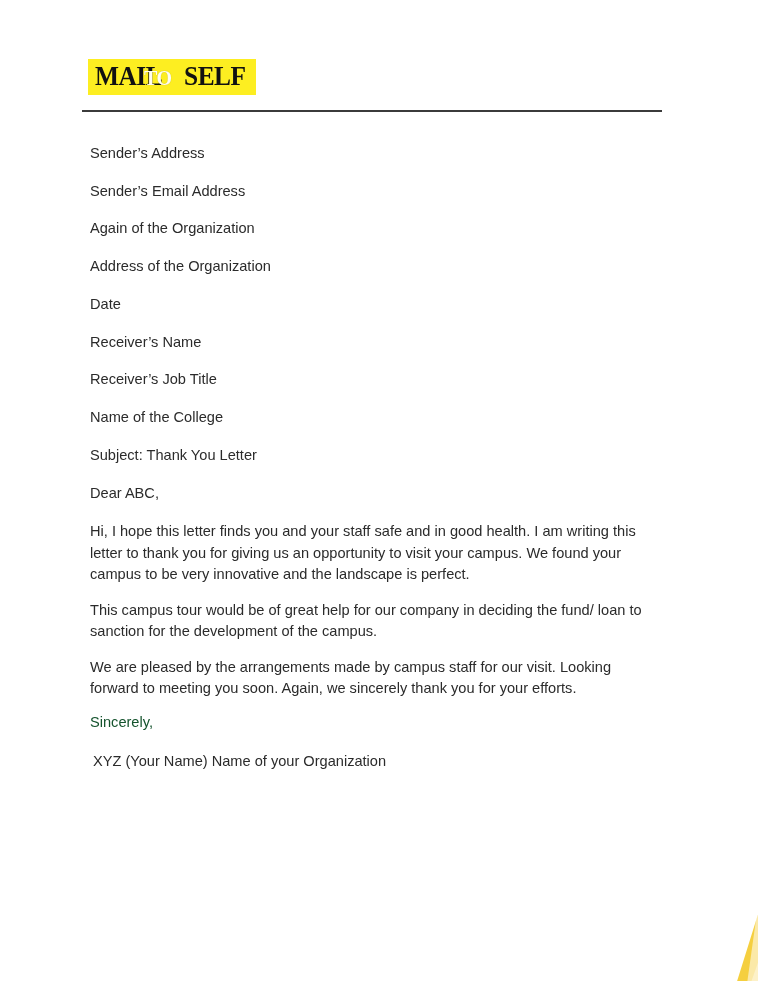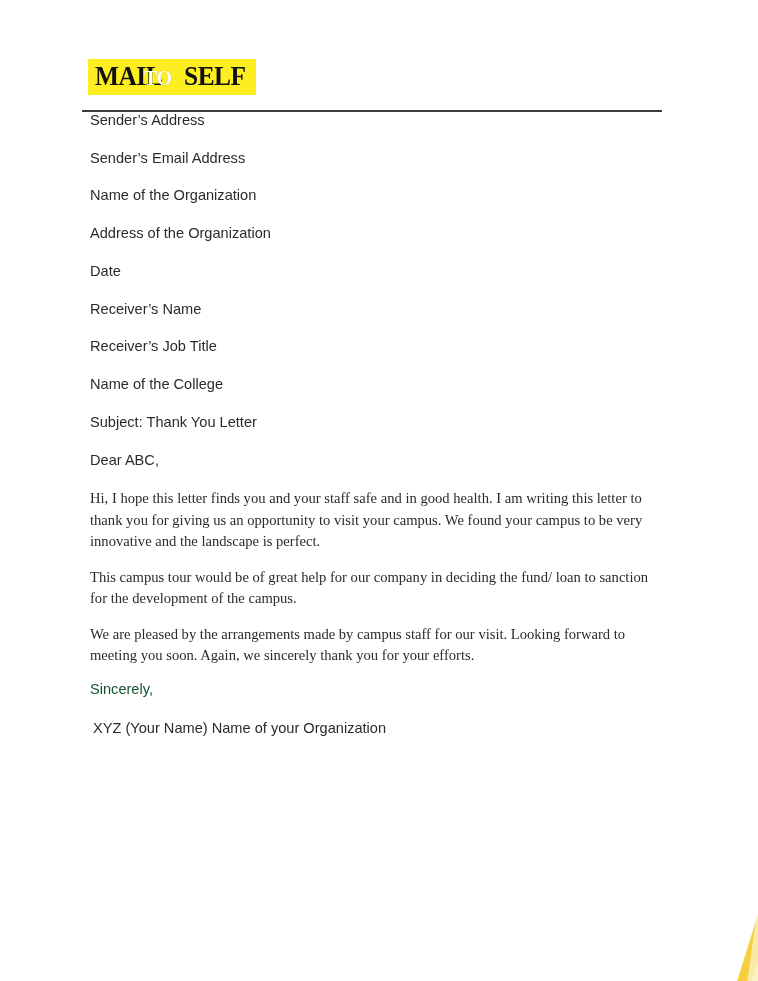--- a/index.html
+++ b/index.html
@@ -70,37 +70,36 @@
     top: 110px;
     width: 580px;
     height: 0;
     border-top: 2px solid #3b3b3b;
   }
 
   
   .letter {
     position: absolute;
     left: 90px;
-    top: 111px;
+    top: 144px;
     width: 566px;
   }
   .addr-line {
     font-size: 14.6px;
     color: #2b2b2b;
     line-height: 1.25;
     margin: 0 0 19.5px 0;
     white-space: nowrap;
   }
   .para {
     font-size: 14.6px;
     color: #2b2b2b;
     line-height: 1.45;
     margin: 0 0 15px 0;
     text-align: left;
-    font-family: Liberation Serif, serif;
   }
   .para.tight { margin-bottom: 14px; }
   .closing {
     font-size: 14.6px;
     color: #14532d;
     line-height: 1.25;
     margin: 0 0 20px 0;
   }
   .signature {
     font-size: 14.6px;
@@ -160,21 +159,21 @@
       <span class="logo-to">TO</span>
     </div>
   </div>
 
   <div class="header-rule"></div>
 
   <div class="letter">
 
     <p class="addr-line">Sender’s Address</p>
     <p class="addr-line">Sender’s Email Address</p>
-    <p class="addr-line">Name of the Organization</p>
+    <p class="addr-line">Again of the Organization</p>
     <p class="addr-line">Address of the Organization</p>
     <p class="addr-line">Date</p>
     <p class="addr-line">Receiver’s Name</p>
     <p class="addr-line">Receiver’s Job Title</p>
     <p class="addr-line">Name of the College</p>
 
     <p class="addr-line">Subject: Thank You Letter</p>
 
     <p class="addr-line">Dear ABC,</p>
 

